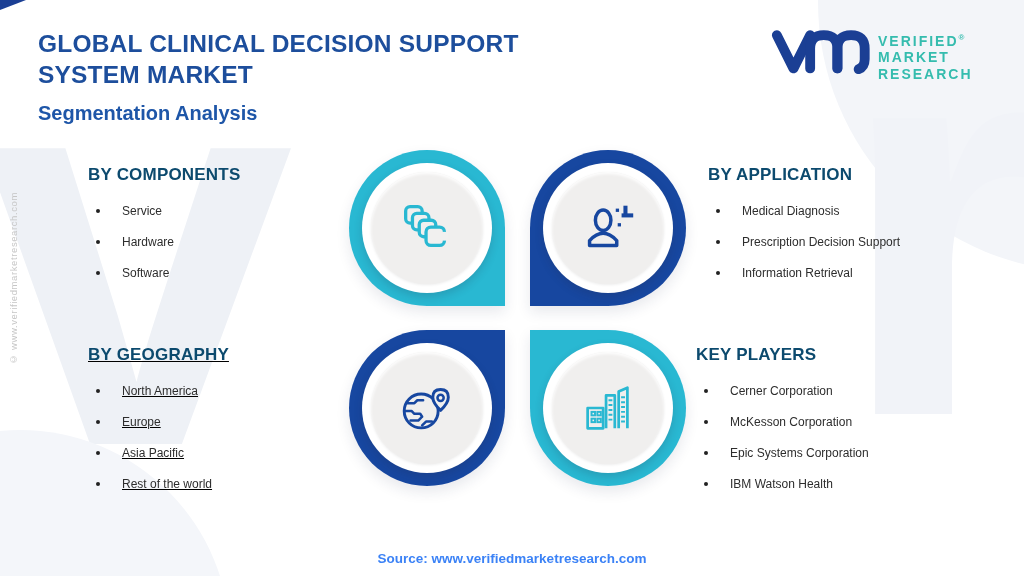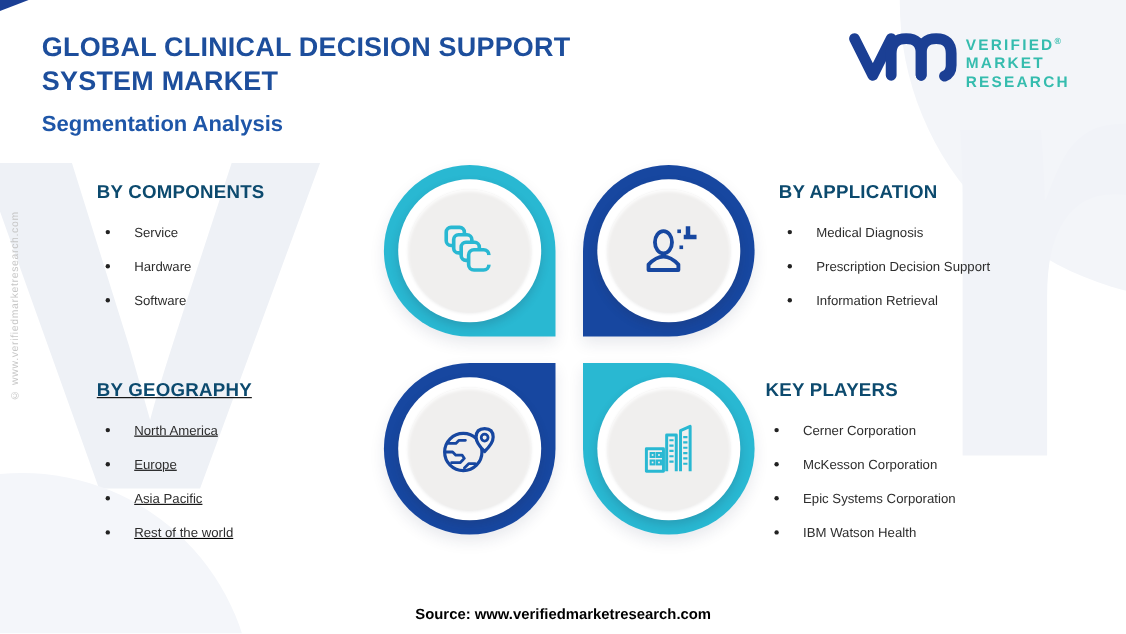--- a/index.html
+++ b/index.html
@@ -52,21 +52,21 @@
   .q-br{left:530px; top:330px; background:#29b8d2; border-radius:0 50% 50% 50%;}
   .quad .inner{position:absolute; inset:13px; background:#ffffff; border-radius:50%;
     box-shadow:0 4px 9px rgba(40,40,60,0.18);}
   .quad .plate{position:absolute; inset:22px; border-radius:50%;
     background:linear-gradient(180deg,#f4f3f2,#ecebе9);
     background-color:#f0efee;
     display:flex; align-items:center; justify-content:center;
     box-shadow:inset 0 2px 3px rgba(255,255,255,0.9), 0 1px 3px rgba(0,0,0,0.08);}
   
   .source{position:absolute; left:0; right:0; bottom:10px; text-align:center;
-    font-size:13.5px; font-weight:700; color:#000000;}
+    font-size:13.5px; font-weight:700; color:#3b82f6;}
 </style>
 </head>
 <body>
 
 <div id="stage">
 
   <div class="bg-circle"></div>
   <div class="bg-letter bg-letter-left">v</div>
   <div class="bg-letter bg-letter-right">r</div>
   <div class="bg-blob"></div>

